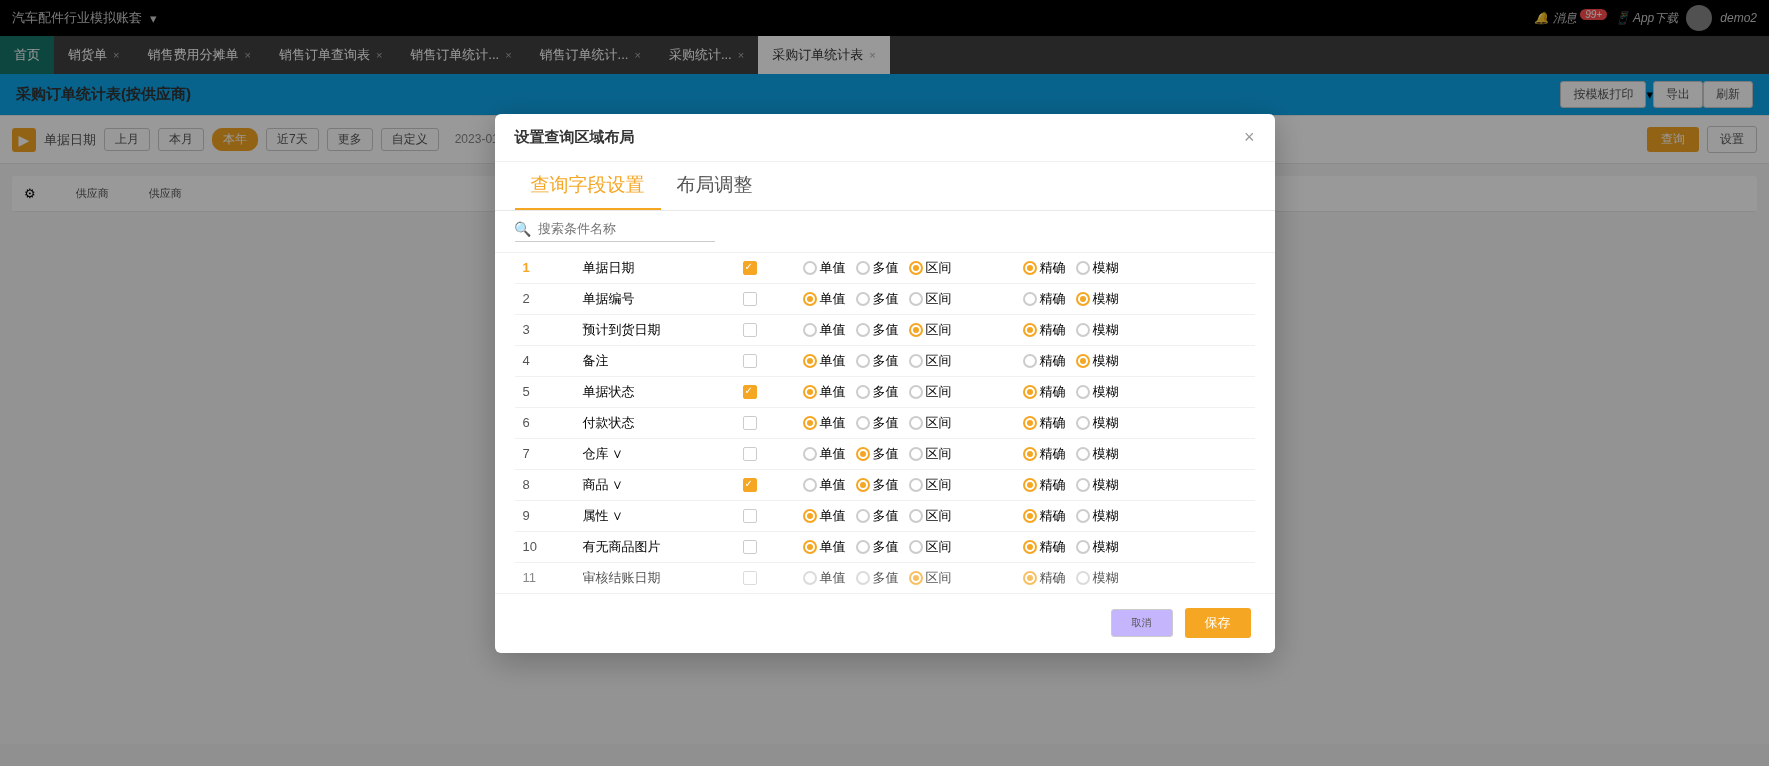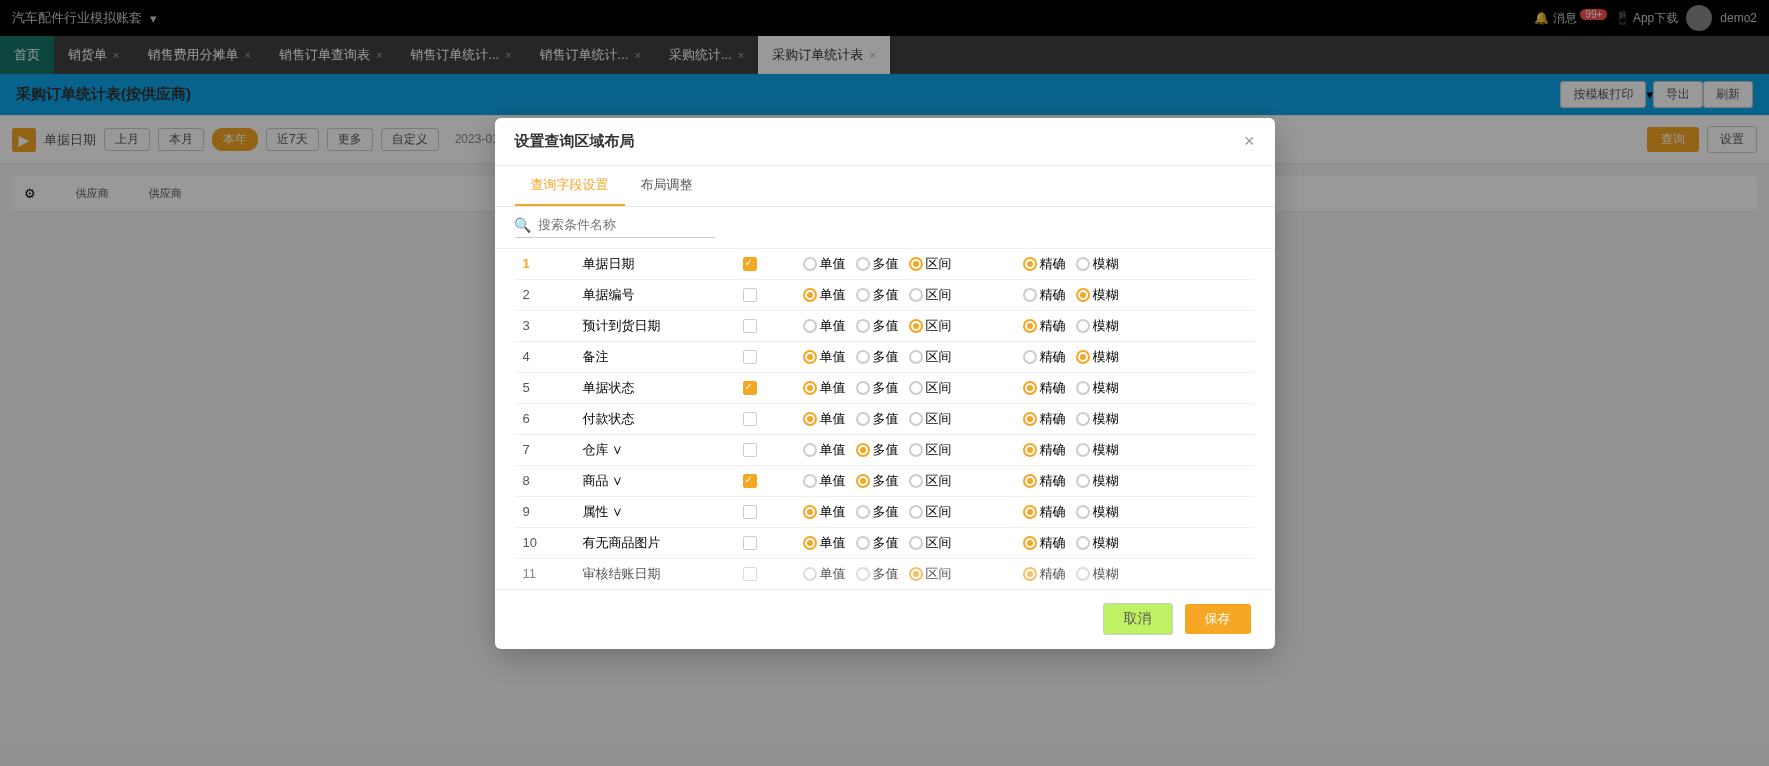--- a/index.html
+++ b/index.html
@@ -9,21 +9,21 @@
     .topbar {
       height: 36px;
       background: #000000;
       display: flex;
       align-items: center;
       justify-content: space-between;
       padding: 0 12px;
       color: #ccc;
     }
     .topbar-left { display: flex; align-items: center; gap: 8px; font-size: 13px; }
-    .topbar-right { display: flex; align-items: center; gap: 8px; font-size: 12px; }
+    .topbar-right { display: flex; align-items: center; gap: 8px; font-size: 12px; font-style: italic; }
     .topbar-right .badge {
       background: #ff4d4f; color: #fff; border-radius: 8px;
       padding: 0 5px; font-size: 10px; position: relative; top: -4px;
     }
     .avatar { width: 26px; height: 26px; border-radius: 50%; background: #888; display: inline-block; }
 
     
     .navtabs {
       height: 38px;
       background: #404040;
@@ -132,21 +132,21 @@
     
     .dialog-tabs {
       display: flex;
       padding: 0 20px;
       border-bottom: 1px solid #e8e8e8;
       gap: 0;
     }
     .dialog-tab {
       padding: 10px 16px;
       cursor: pointer;
-      font-size: 13px;
+      font-size: 19px;
       color: #555;
       border-bottom: 2px solid transparent;
     }
     .dialog-tab.active {
       color: #f5a623;
       border-bottom: 2px solid #f5a623;
     }
 
     
     .dialog-search {
@@ -229,22 +229,22 @@
     .dialog-footer {
       height: 60px;
       display: flex;
       align-items: center;
       justify-content: flex-end;
       padding: 0 24px;
       gap: 12px;
       border-top: 1px solid #f0f0f0;
     }
     .btn-cancel {
-      border: 1px solid #ccc; background: #bef264; padding: 6px 20px;
-      border-radius: 3px; cursor: pointer; font-size: 14px; color: #555;
+      border: 1px solid #ccc; background: #c4b5fd; padding: 6px 20px;
+      border-radius: 3px; cursor: pointer; font-size: 10px; color: #555;
     }
     .btn-save {
       background: #f5a623; color: #fff; border: none;
       padding: 6px 20px; border-radius: 3px; cursor: pointer; font-size: 13px;
     }
 
     
     .dt-body::-webkit-scrollbar { width: 6px; }
     .dt-body::-webkit-scrollbar-thumb { background: #ccc; border-radius: 3px; }
   </style>

